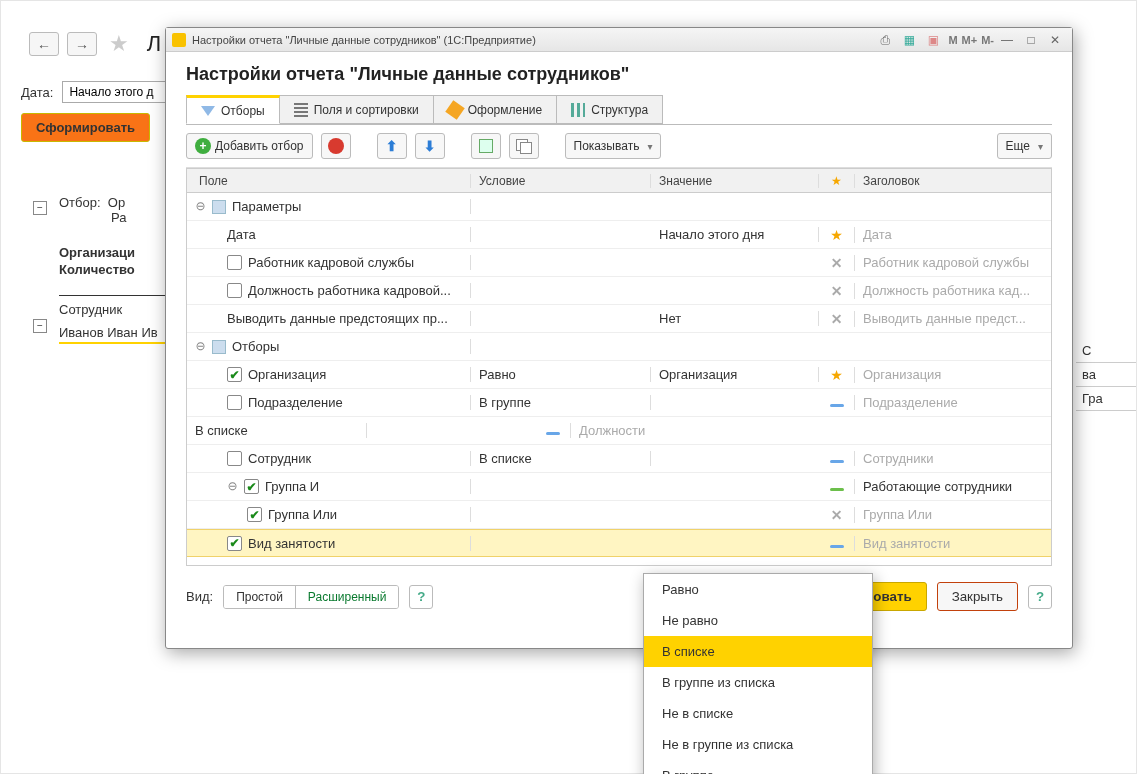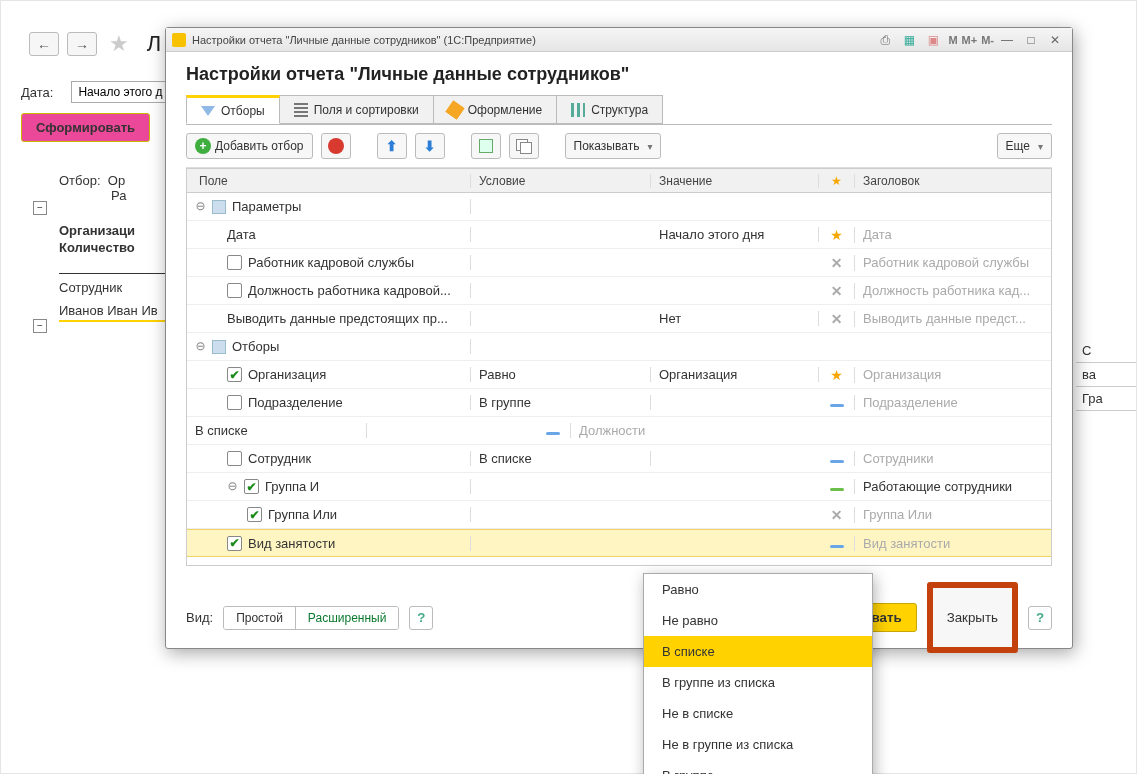--- a/index.html
+++ b/index.html
@@ -4,26 +4,26 @@
 <style>
 html,body{margin:0;padding:0;font-family:Arial,sans-serif;font-size:13px;color:#333;background:#fff;overflow:hidden}
 *{box-sizing:border-box}
 .root{position:relative;width:1137px;height:774px;background:#fff;border:1px solid #e5e5e5}
 
 
 .page-hdr{position:absolute;top:30px;left:28px;display:flex;align-items:center;gap:8px}
 .btn-nav{width:30px;height:24px;border:1px solid #bbb;border-radius:3px;background:#f6f6f6;display:flex;align-items:center;justify-content:center;color:#555;font-size:14px}
 .star-ico{color:#ccc;font-size:22px;margin-left:4px}
 .page-title{font-size:22px;color:#222;margin-left:10px}
-.date-row{position:absolute;top:80px;left:20px;display:flex;align-items:center;gap:18px}
+.date-row{position:absolute;top:80px;left:20px;display:flex;align-items:center;gap:9px}
 .date-in{border:1px solid #aaa;height:22px;padding:2px 6px;width:120px;font-size:12px}
-.form-btn{position:absolute;top:112px;left:20px;background:#ec4899;border:1px solid #c9b800;border-radius:3px;padding:6px 14px;font-weight:bold;font-size:13px;color:#333}
+.form-btn{position:absolute;top:112px;left:20px;background:#f97316;border:1px solid #c9b800;border-radius:3px;padding:6px 14px;font-weight:bold;font-size:13px;color:#333}
 .rep-body{position:absolute;top:160px;left:58px;width:120px}
 .rep-h1{color:#0a7a2f;font-size:26px;font-weight:bold}
-.rep-lbl{margin-top:12px}
+.rep-lbl{margin-top:34px}
 .rep-sec{margin-top:20px;font-weight:bold}
 .rep-row{border-bottom:2px solid #ffd200;margin-top:8px;padding-bottom:2px}
 .tree-box{position:absolute;top:200px;left:32px;width:14px;height:14px;border:1px solid #888;font-size:10px;line-height:12px;text-align:center;background:#fff}
 .tree-box2{top:318px}
 
 
 .right-cut{position:absolute;top:338px;right:0;width:60px}
 .right-cut div{border-bottom:1px solid #ccc;padding:4px 0 4px 6px}
 
 
@@ -91,21 +91,21 @@
 
 
 .foot{display:flex;align-items:center;gap:10px;padding:16px 0}
 .seg{display:flex;border:1px solid #bbb;border-radius:3px;overflow:hidden}
 .seg button{border:none;background:#fff;padding:4px 12px;font-size:12px;color:#333}
 .seg button+button{border-left:1px solid #bbb}
 .seg .act{color:#0a7a2f;font-weight:normal}
 .help{width:24px;height:24px;border:1px solid #bbb;border-radius:3px;background:#fff;color:#4a8;font-weight:bold}
 .foot-spacer{flex:1}
 .btn-primary{background:#ffd200;border:1px solid #c9a700;border-radius:3px;padding:6px 14px;font-weight:bold;color:#333}
-.btn-default{background:#f7f7f7;border:6px solid #c2410c;border-radius:3px;padding:22px 14px;color:#333}
+.btn-default{background:#f7f7f7;border:1px solid #c2410c;border-radius:3px;padding:6px 14px;color:#333}
 
 
 .dd{position:absolute;top:572px;left:642px;width:230px;background:#fff;border:1px solid #aaa;box-shadow:2px 4px 14px rgba(0,0,0,.3)}
 .dd-item{padding:8px 18px;font-size:13px;color:#333}
 .dd-item.sel{background:#ffd200}
 </style>
 </head>
 <body>
 
 <div class="root">

